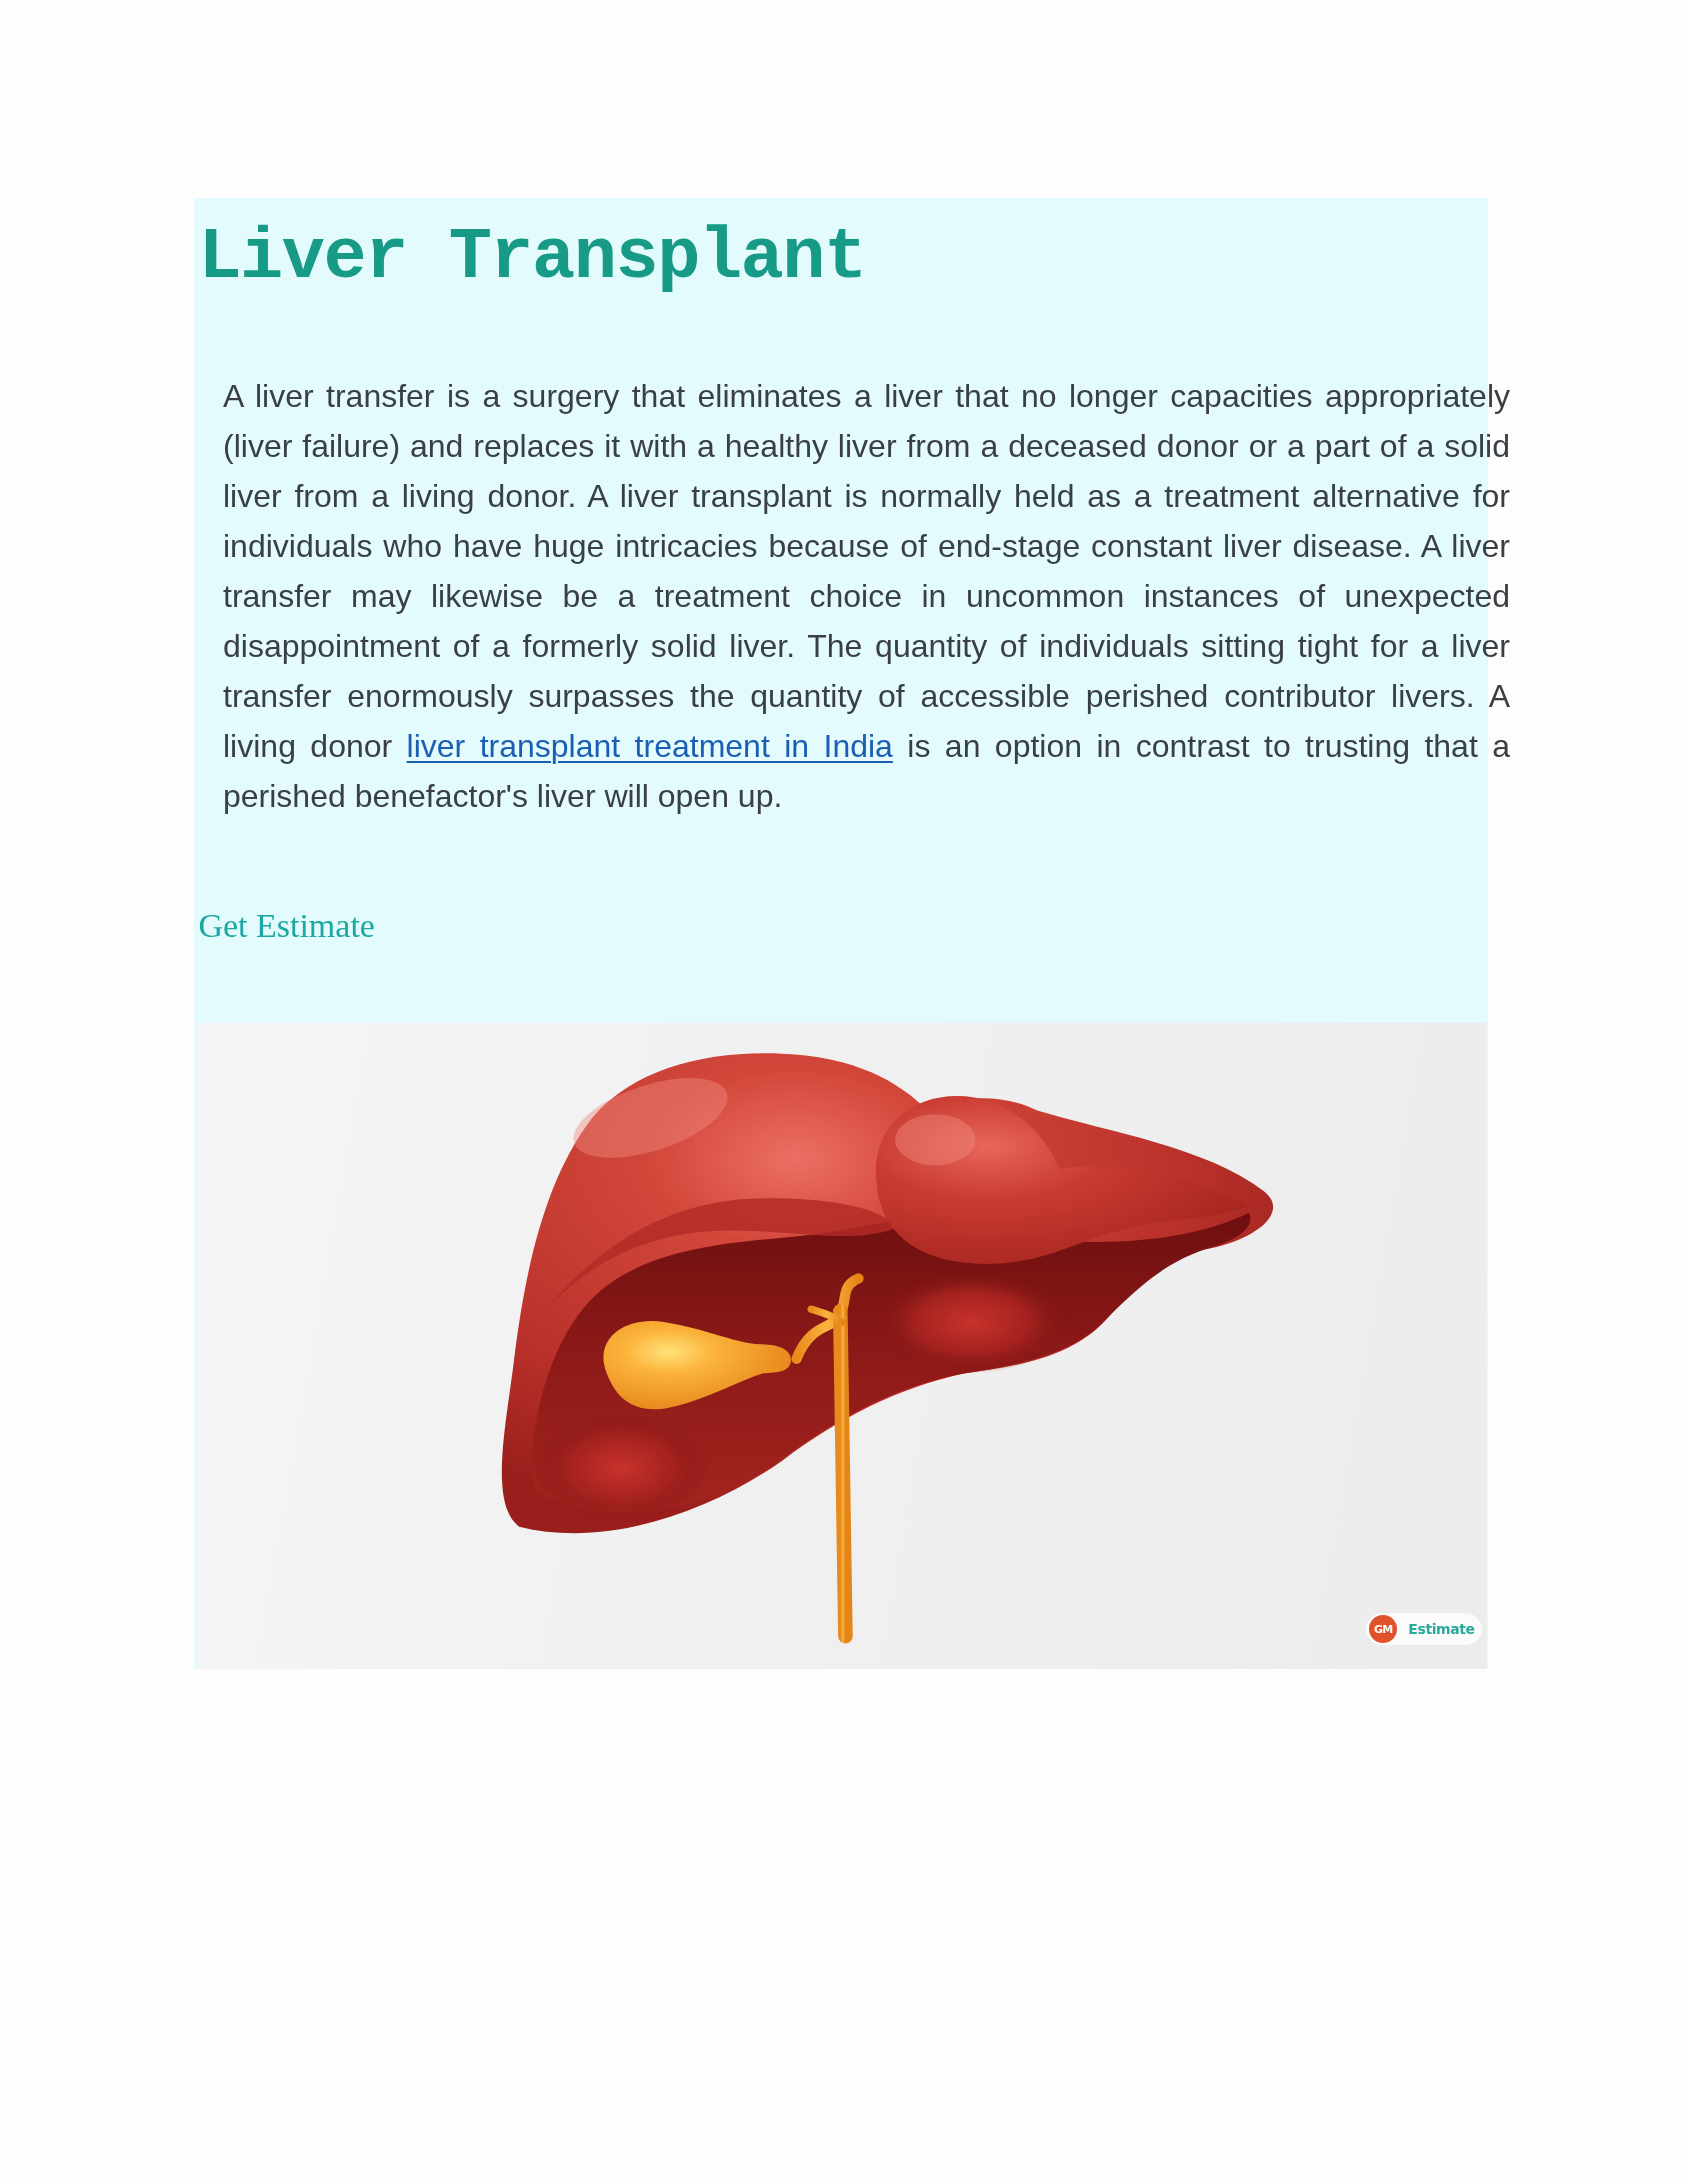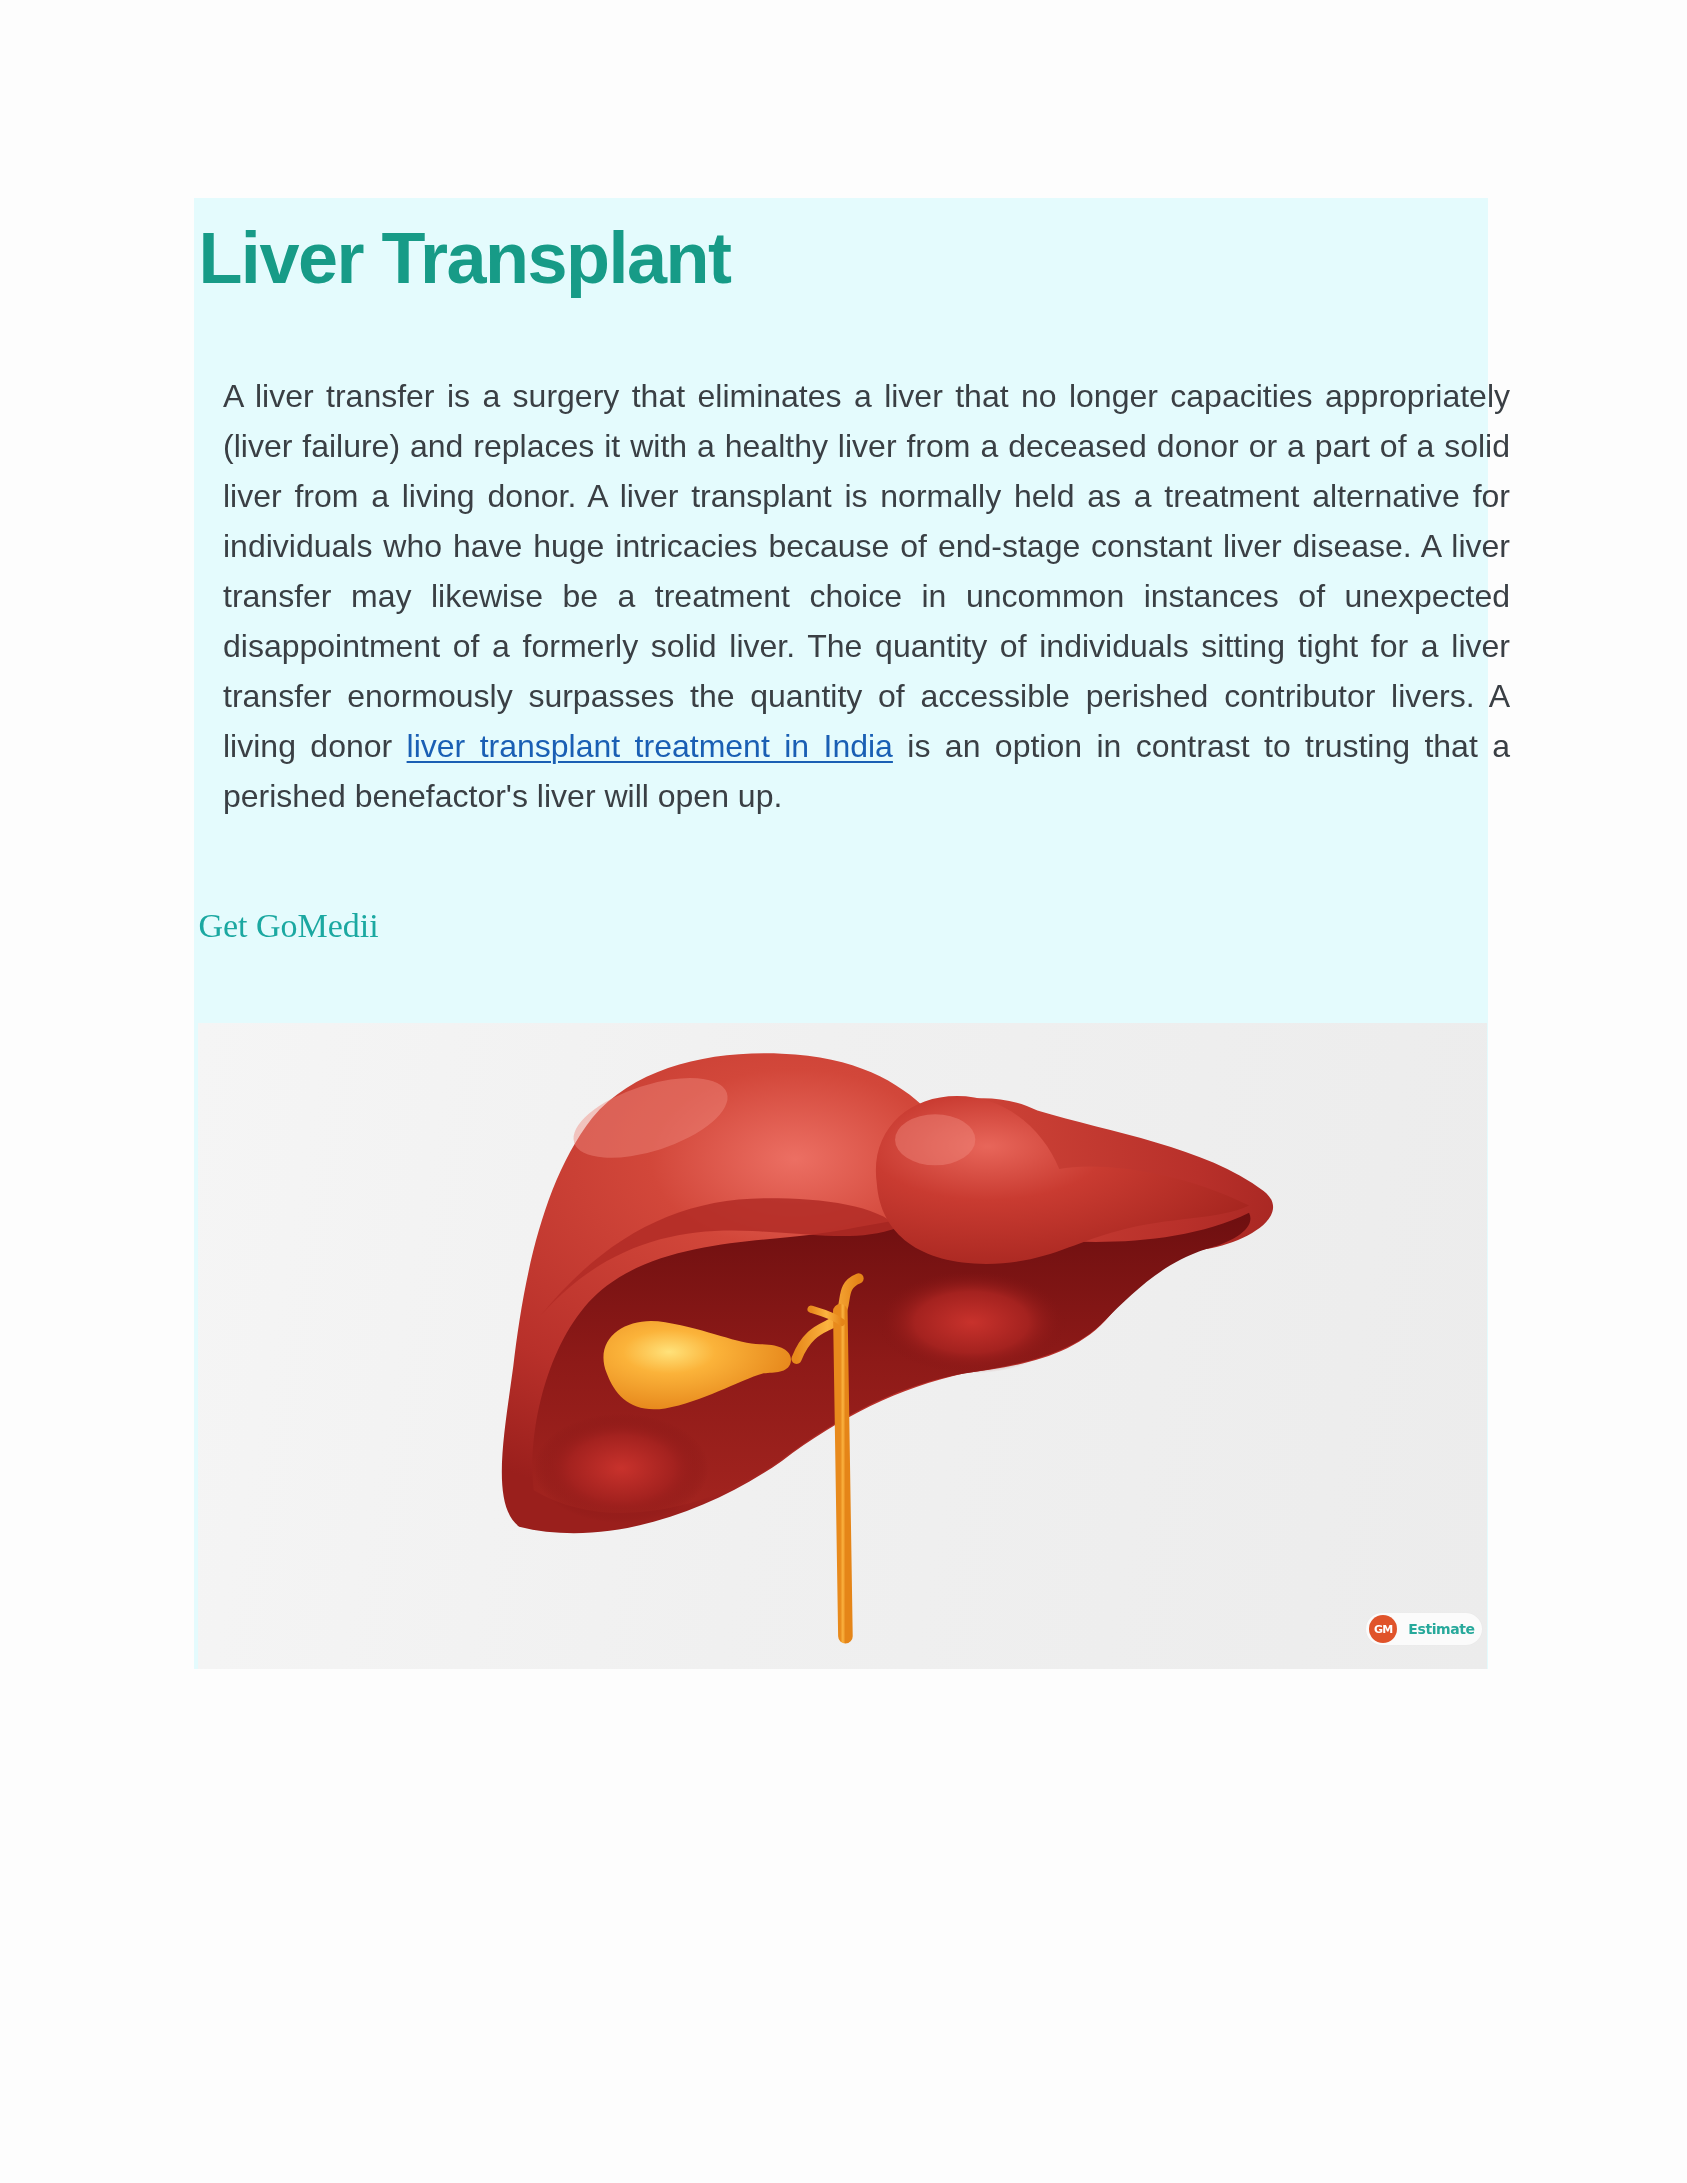--- a/index.html
+++ b/index.html
@@ -19,21 +19,21 @@
       top: 198px;
       width: 1294px;
       height: 1471px;
       background: #e4fbfd;
     }
     .page-title {
       position: absolute;
       left: 4.4px;
       top: 16px;
       margin: 0;
-      font-family: Liberation Sans, sans-serif;
+      font-family: Liberation Mono, monospace;
       font-weight: bold;
       font-size: 72px;
       line-height: 88px;
       letter-spacing: -1.5px;
       color: #179b87;
       white-space: nowrap;
     }
     .body-paragraph {
       position: absolute;
       left: 21px;
@@ -118,21 +118,21 @@
   </style>
 </head>
 <body>
 
 <div class="content-box">
 
   <h1 class="page-title">Liver Transplant</h1>
 
   <p class="body-paragraph"><span>A liver transfer is a surgery that eliminates a liver that no longer capacities appropriately (liver failure) and replaces it with a healthy liver from a deceased donor or a part of a solid liver from a living donor. A liver transplant is normally held as a treatment alternative for individuals who have huge intricacies because of end-stage constant liver disease. A liver transfer may likewise be a treatment choice in uncommon instances of unexpected disappointment of a formerly solid liver. The quantity of individuals sitting tight for a liver transfer enormously surpasses the quantity of accessible perished contributor livers. A living donor </span><a href="#">liver transplant treatment in India</a><span> is an option in contrast to trusting that a perished benefactor's liver will open up.</span></p>
 
-  <a href="#" class="get-estimate">Get GoMedii</a>
+  <a href="#" class="get-estimate">Get Estimate</a>
 
   <figure class="hero-figure">
     <svg viewBox="0 0 1766 885" xmlns="http://www.w3.org/2000/svg">
       <defs>
         <radialGradient id="lobeGrad" cx="0.38" cy="0.22" r="0.75">
           <stop offset="0" stop-color="#ec6f63"></stop>
           <stop offset="0.25" stop-color="#d2473a"></stop>
           <stop offset="0.7" stop-color="#b8302a"></stop>
           <stop offset="1" stop-color="#9a1f1c"></stop>
         </radialGradient>

